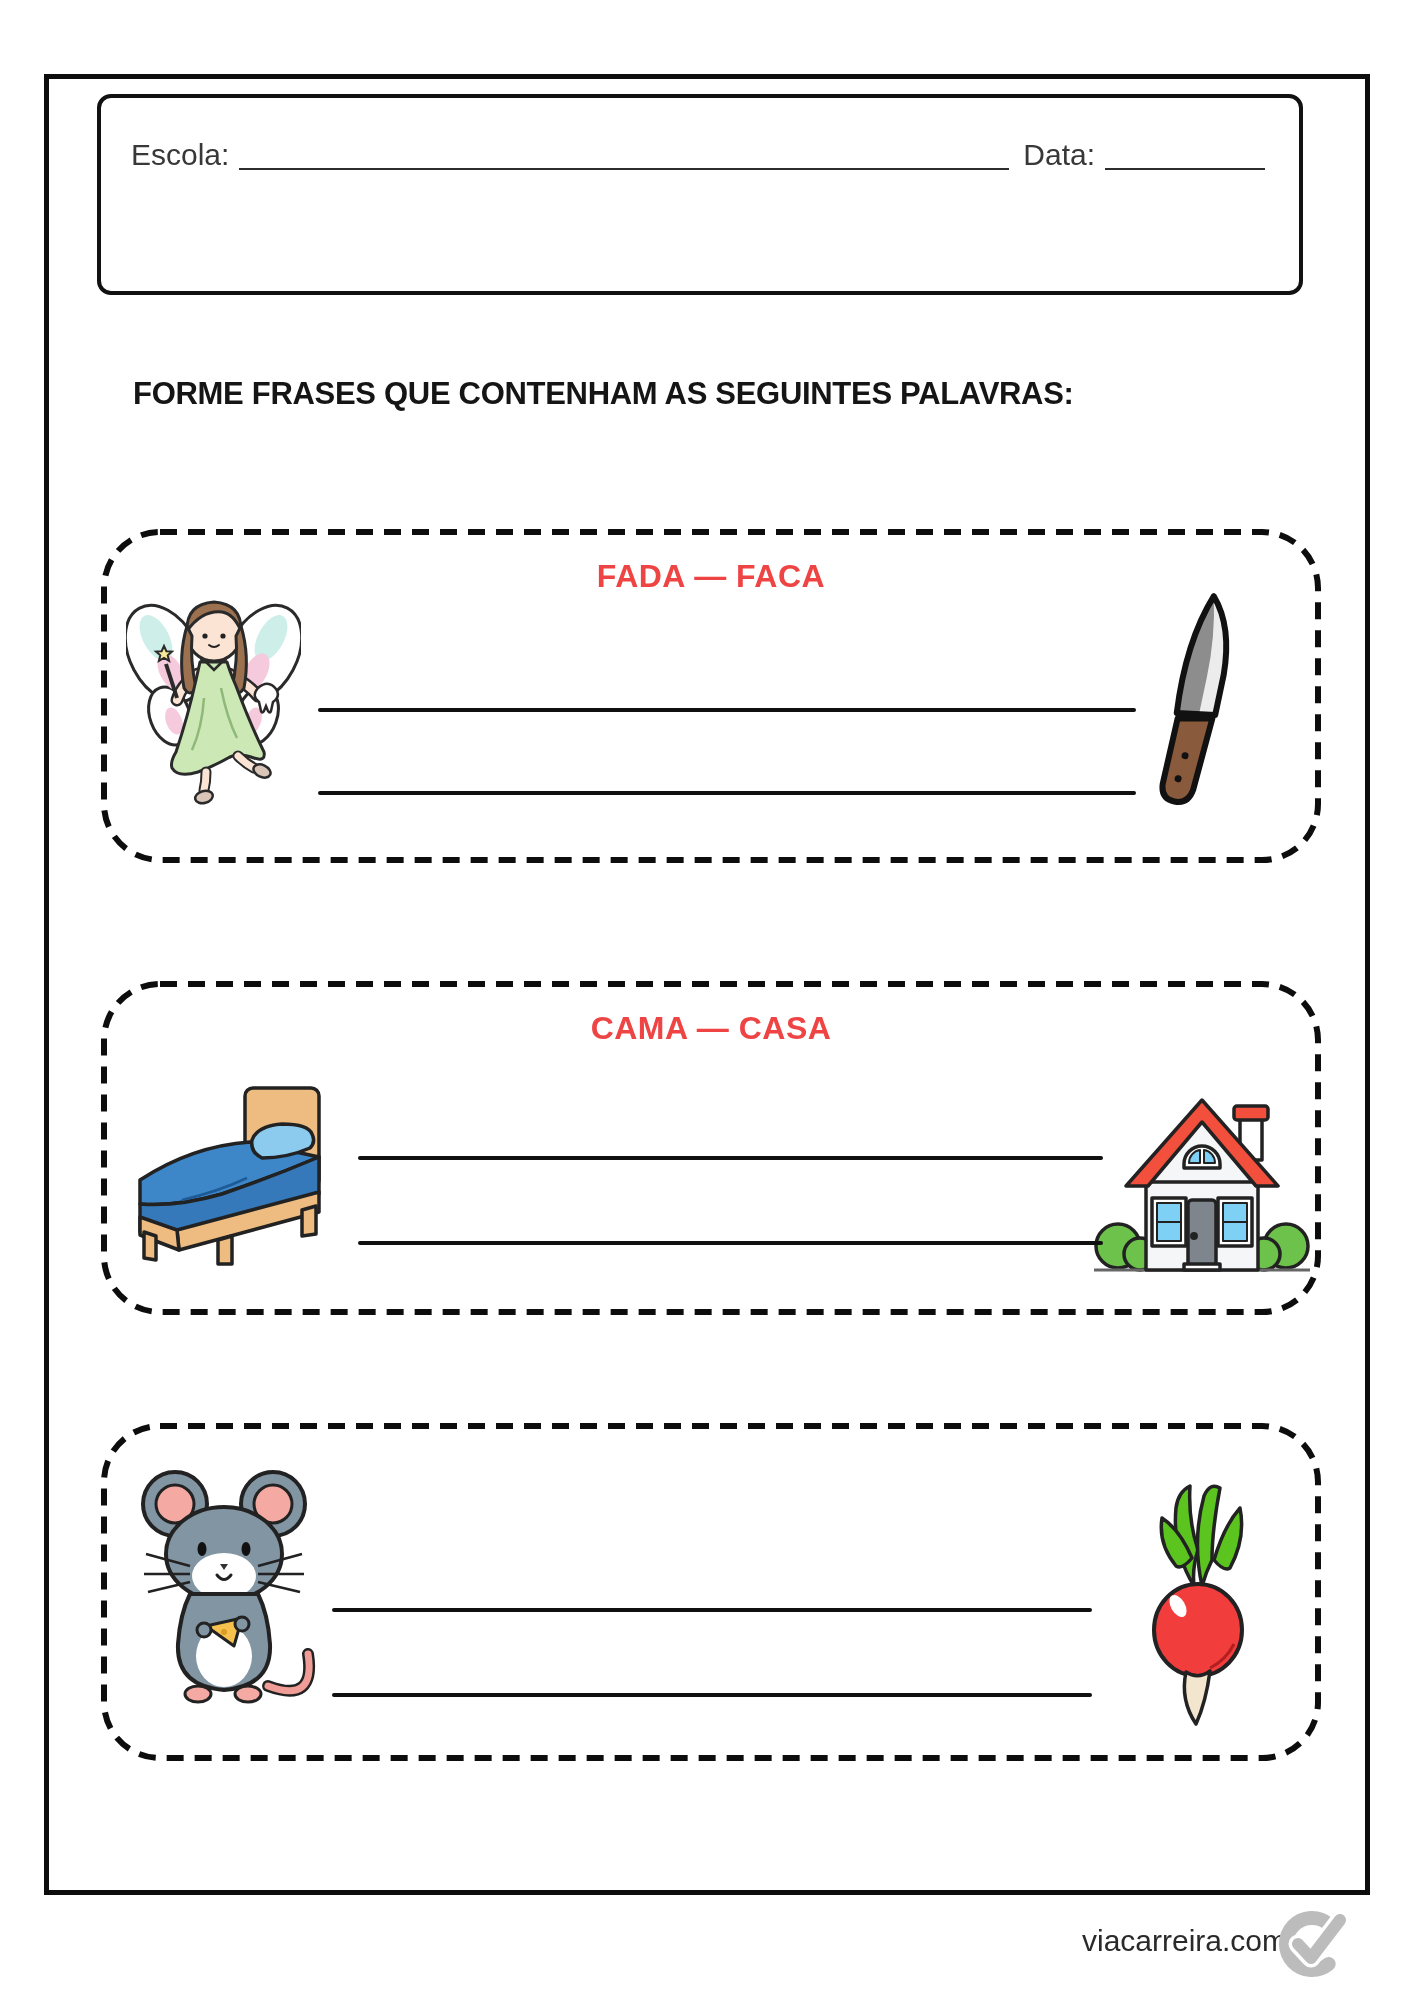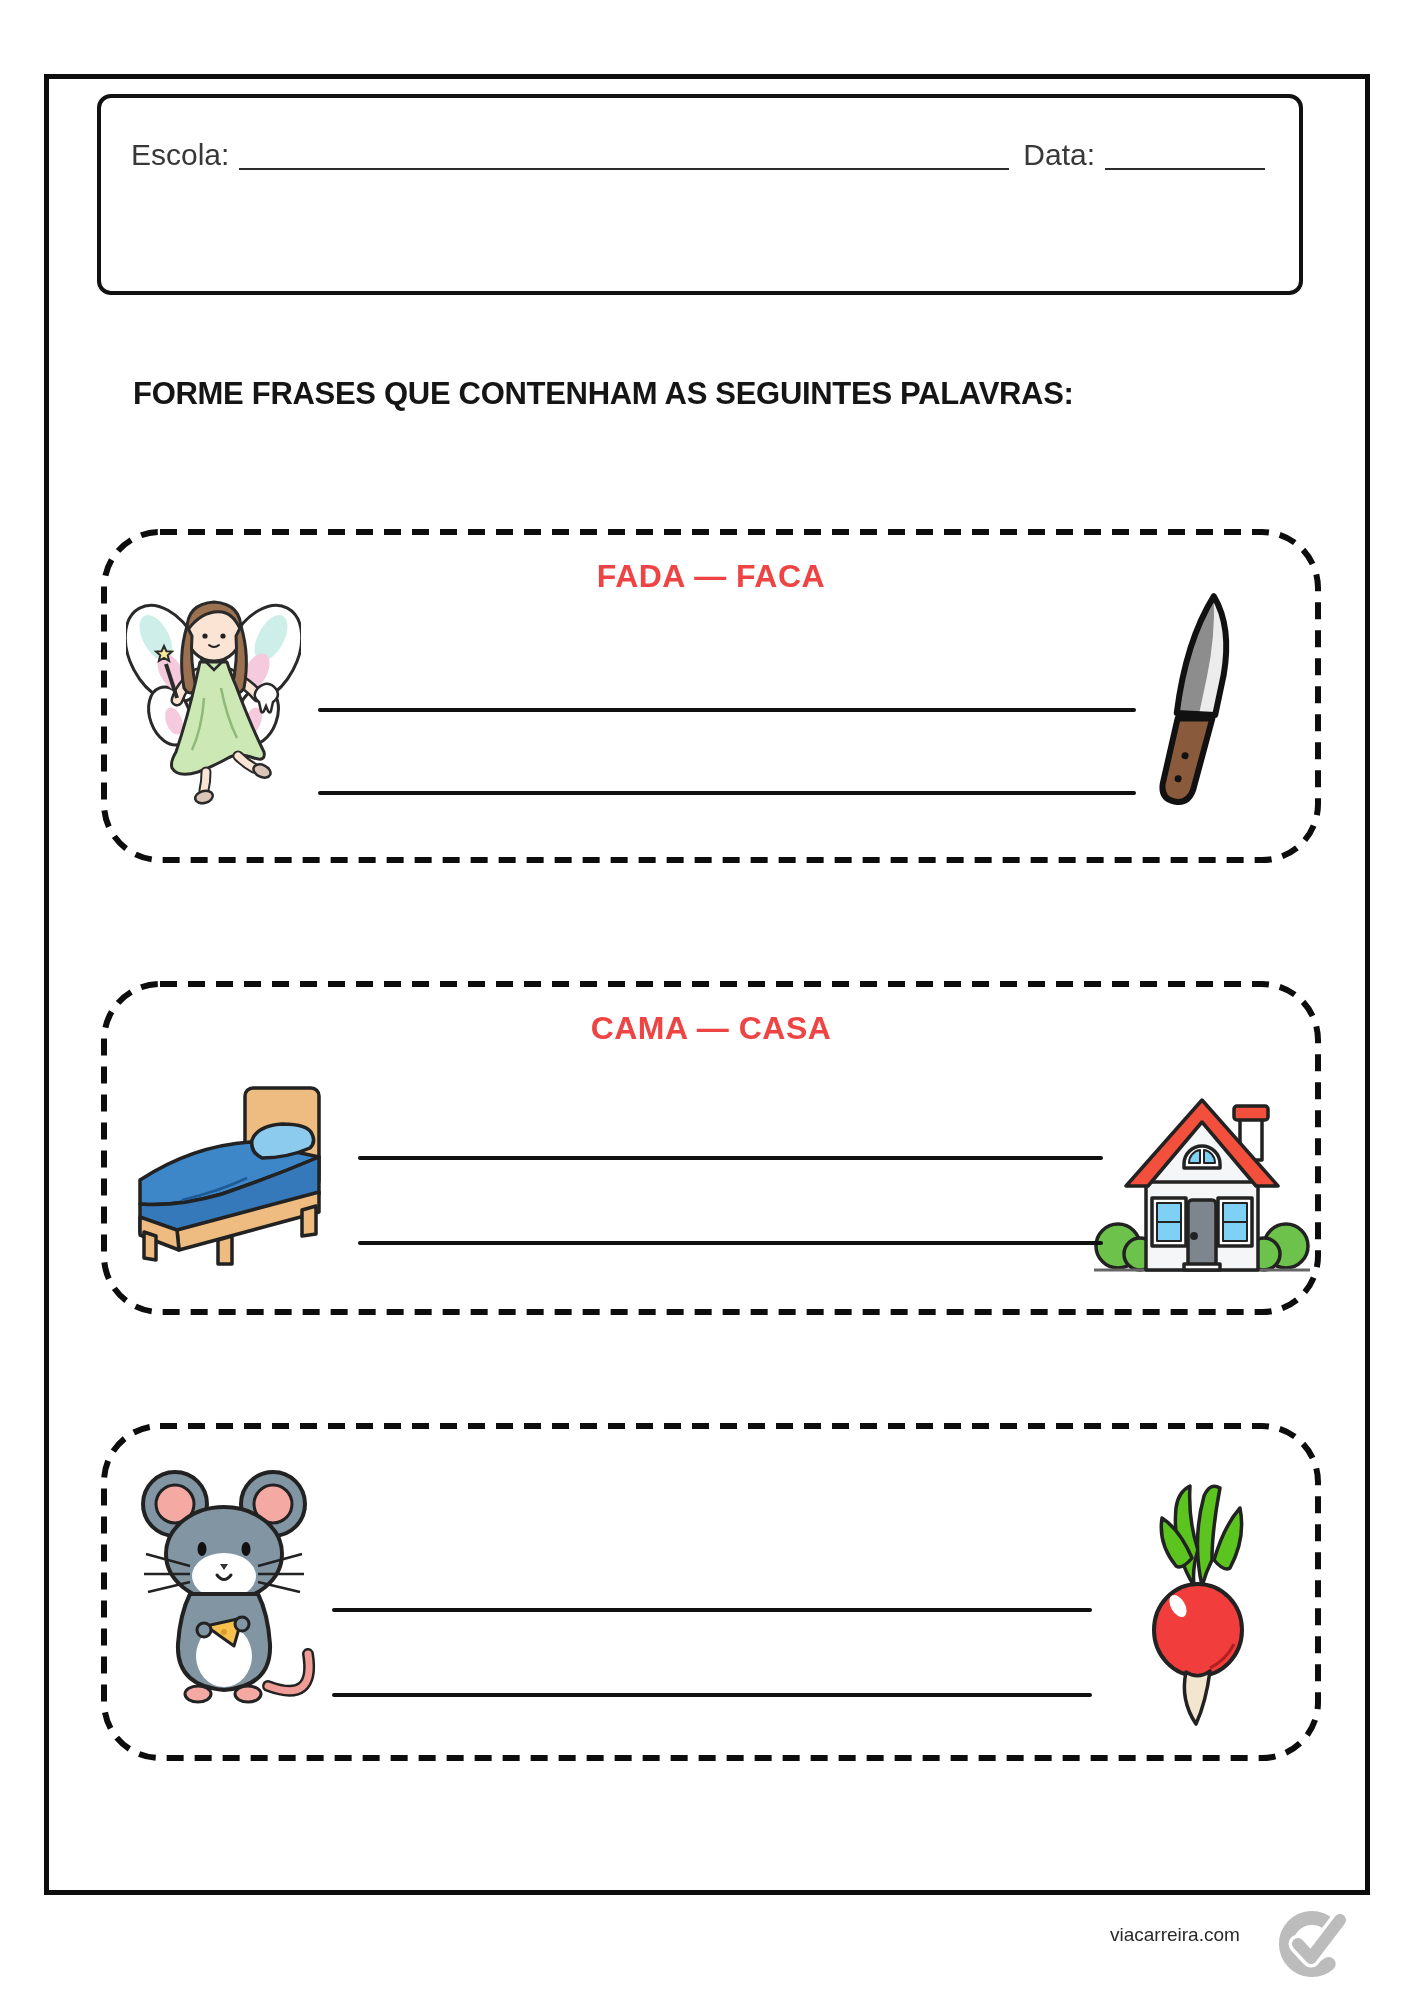--- a/index.html
+++ b/index.html
@@ -53,22 +53,22 @@
     letter-spacing:0.5px;
   }
   .illus{position:absolute;}
   .write-line{
     position:absolute;height:4px;background:#101010;border-radius:2px;
   }
   .footer{
     position:absolute;left:0;top:1904px;width:1414px;height:80px;
   }
   .site{
-    position:absolute;left:1110px;top:20px;
-    font-size:19px;color:#2a2a2a;
+    position:absolute;left:1082px;top:20px;
+    font-size:30px;color:#2a2a2a;
   }
   .logo{position:absolute;left:1276px;top:2px;}
 </style>
 </head>
 <body>
 
 <div class="page">
 
   <div class="page-frame"></div>
 

